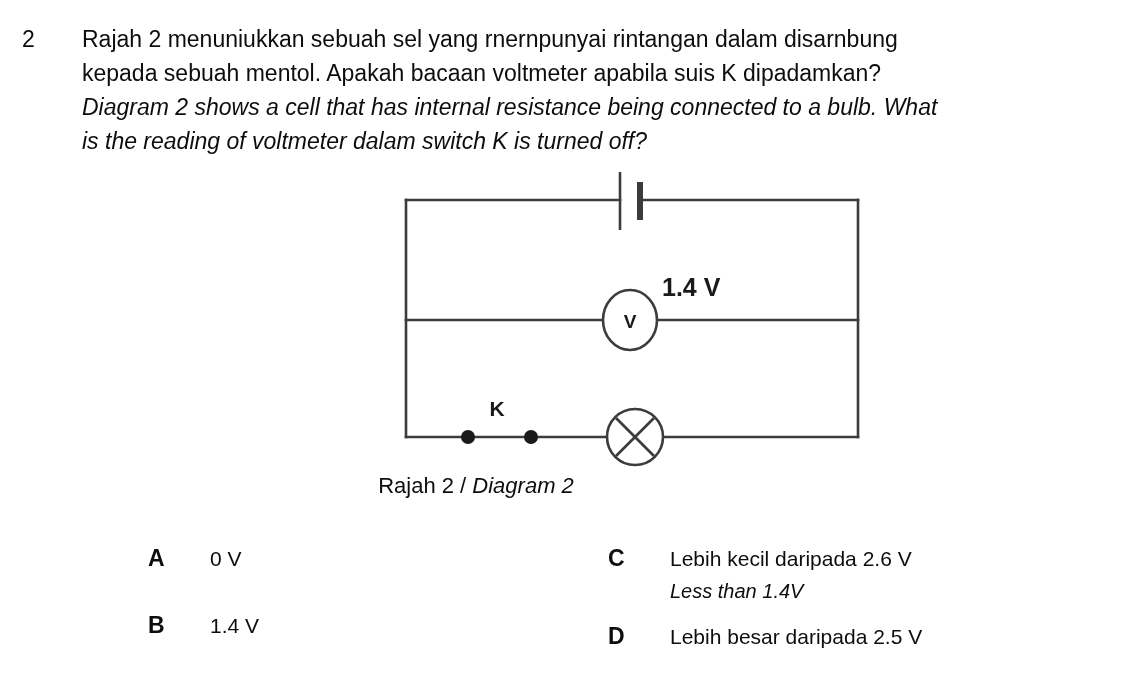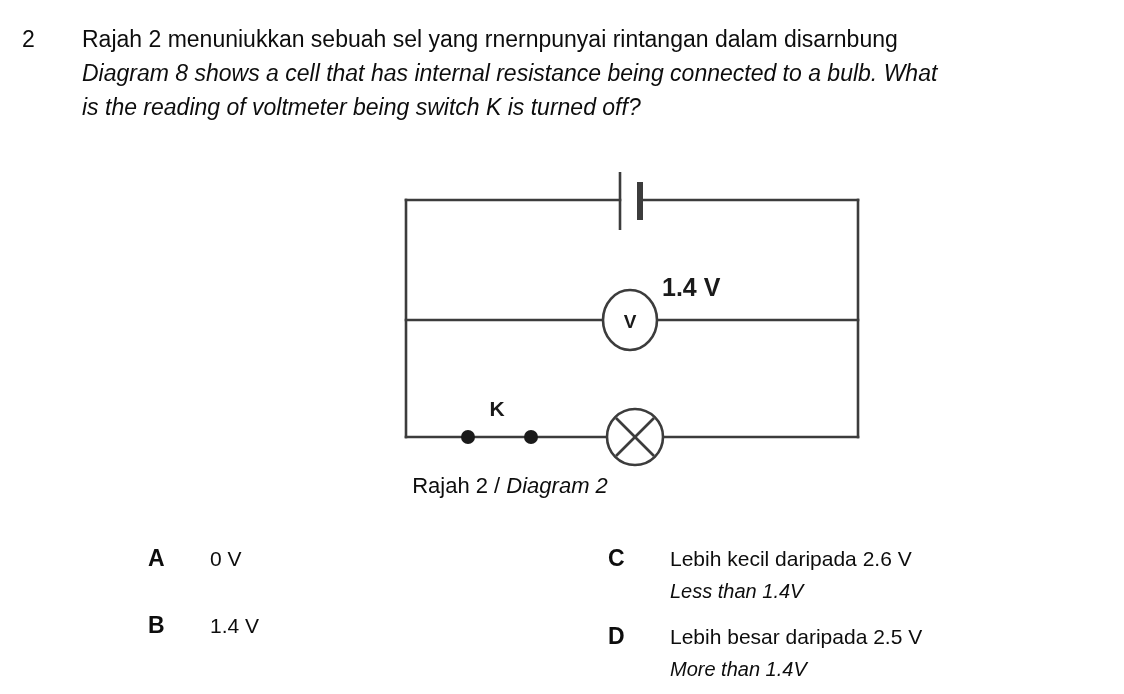--- a/index.html
+++ b/index.html
@@ -63,21 +63,20 @@
     top: 0;
   }
   #figure-caption {
     position: absolute;
     left: 0;
     top: 303px;
     width: 952px;
     text-align: center;
     font-size: 22px;
     line-height: 30px;
-    margin-left: 34px;
   }
   #figure-caption .it {
     font-style: italic;
   }
 
   
   #options-block {
     position: absolute;
     left: 0;
     top: 542px;
@@ -121,22 +120,23 @@
   #option-a { margin-bottom: 34px; }
 </style>
 </head>
 <body>
 
 <div id="question-block">
   <div class="stem-row">
     <div id="question-number">2</div>
     <div id="stem-text">
       <div class="stem-line ms">Rajah 2 menuniukkan sebuah sel yang rnernpunyai rintangan dalam disarnbung</div>
-      <div class="stem-line en">Diagram 8 shows a cell that has internal resistance being connected to a bulb. What</div>
-      <div class="stem-line en">is the reading of voltmeter being switch K is turned off?</div>
+      <div class="stem-line ms">kepada sebuah mentol. Apakah bacaan voltmeter apabila suis K dipadamkan?</div>
+      <div class="stem-line en">Diagram 2 shows a cell that has internal resistance being connected to a bulb. What</div>
+      <div class="stem-line en">is the reading of voltmeter dalam switch K is turned off?</div>
     </div>
   </div>
 </div>
 
 <div id="circuit-figure">
 
   <svg id="circuit-svg" width="1124" height="300" viewBox="0 0 1124 300">
 
     <g fill="none" stroke="#3c3c3c" stroke-width="2.6" stroke-linecap="square">
 
@@ -218,17 +218,16 @@
       <div class="option-body">
         <div class="option-ms">Lebih kecil daripada 2.6 V</div>
         <div class="option-en">Less than 1.4V</div>
       </div>
     </div>
 
     <div class="option" id="option-d">
       <div class="option-letter">D</div>
       <div class="option-body">
         <div class="option-ms">Lebih besar daripada 2.5 V</div>
-        <div class="option-en">More than 1.4V</div>
       </div>
     </div>
   </div>
 </div>
 
 </body></html>

